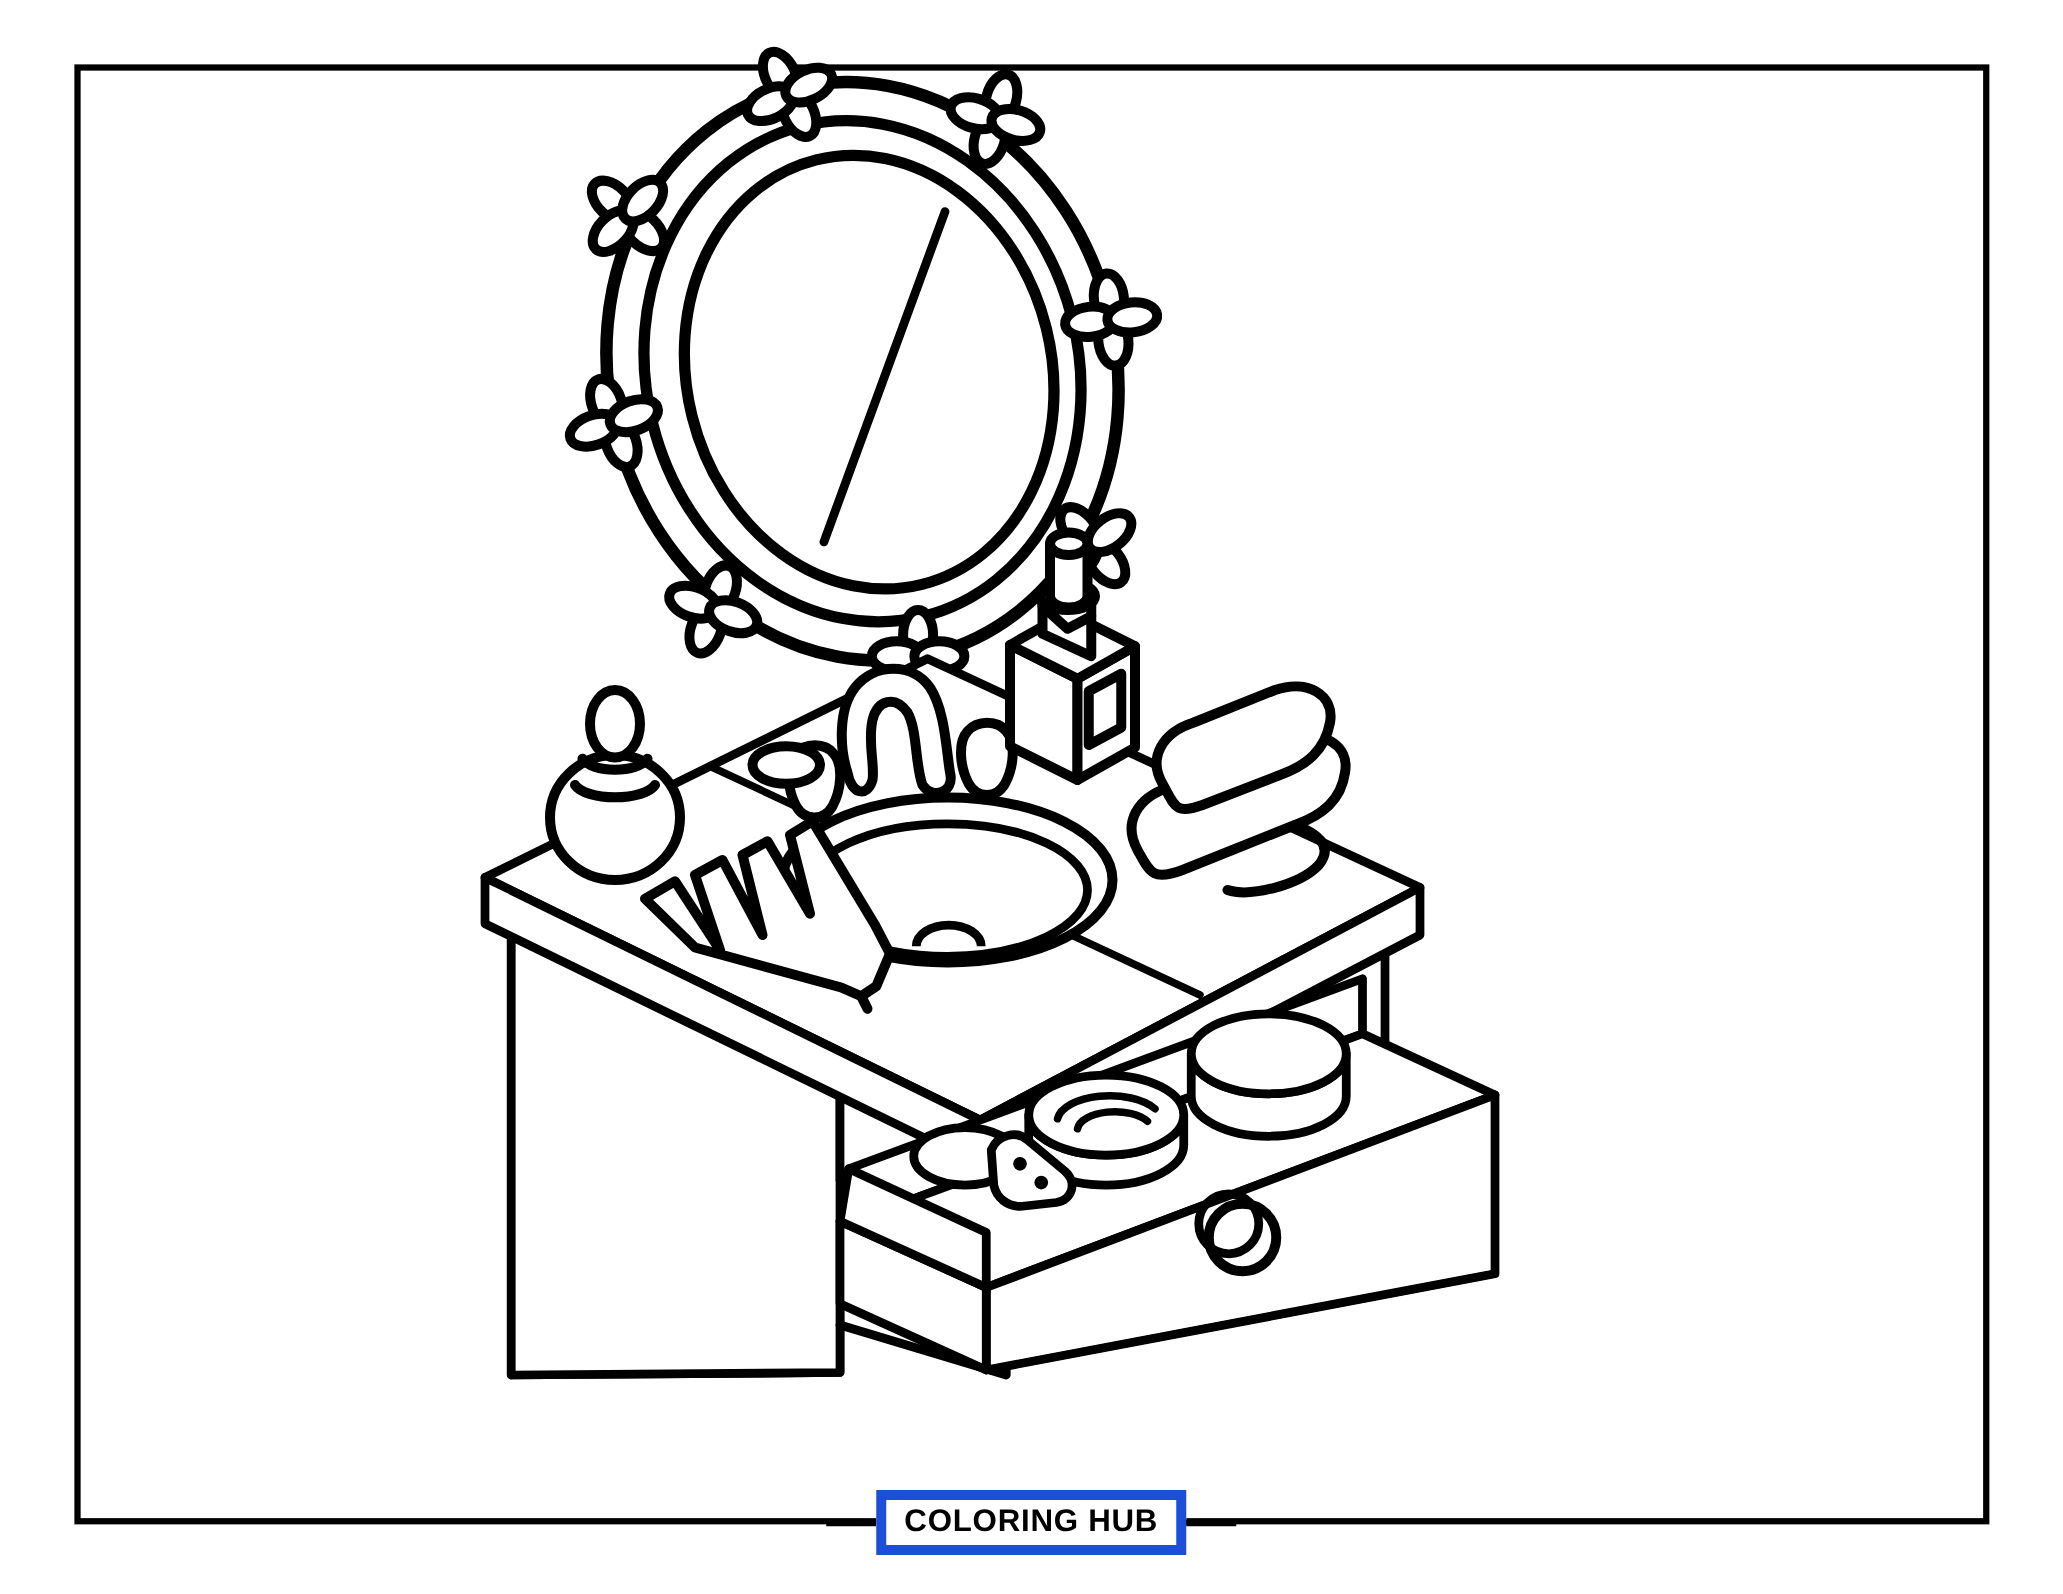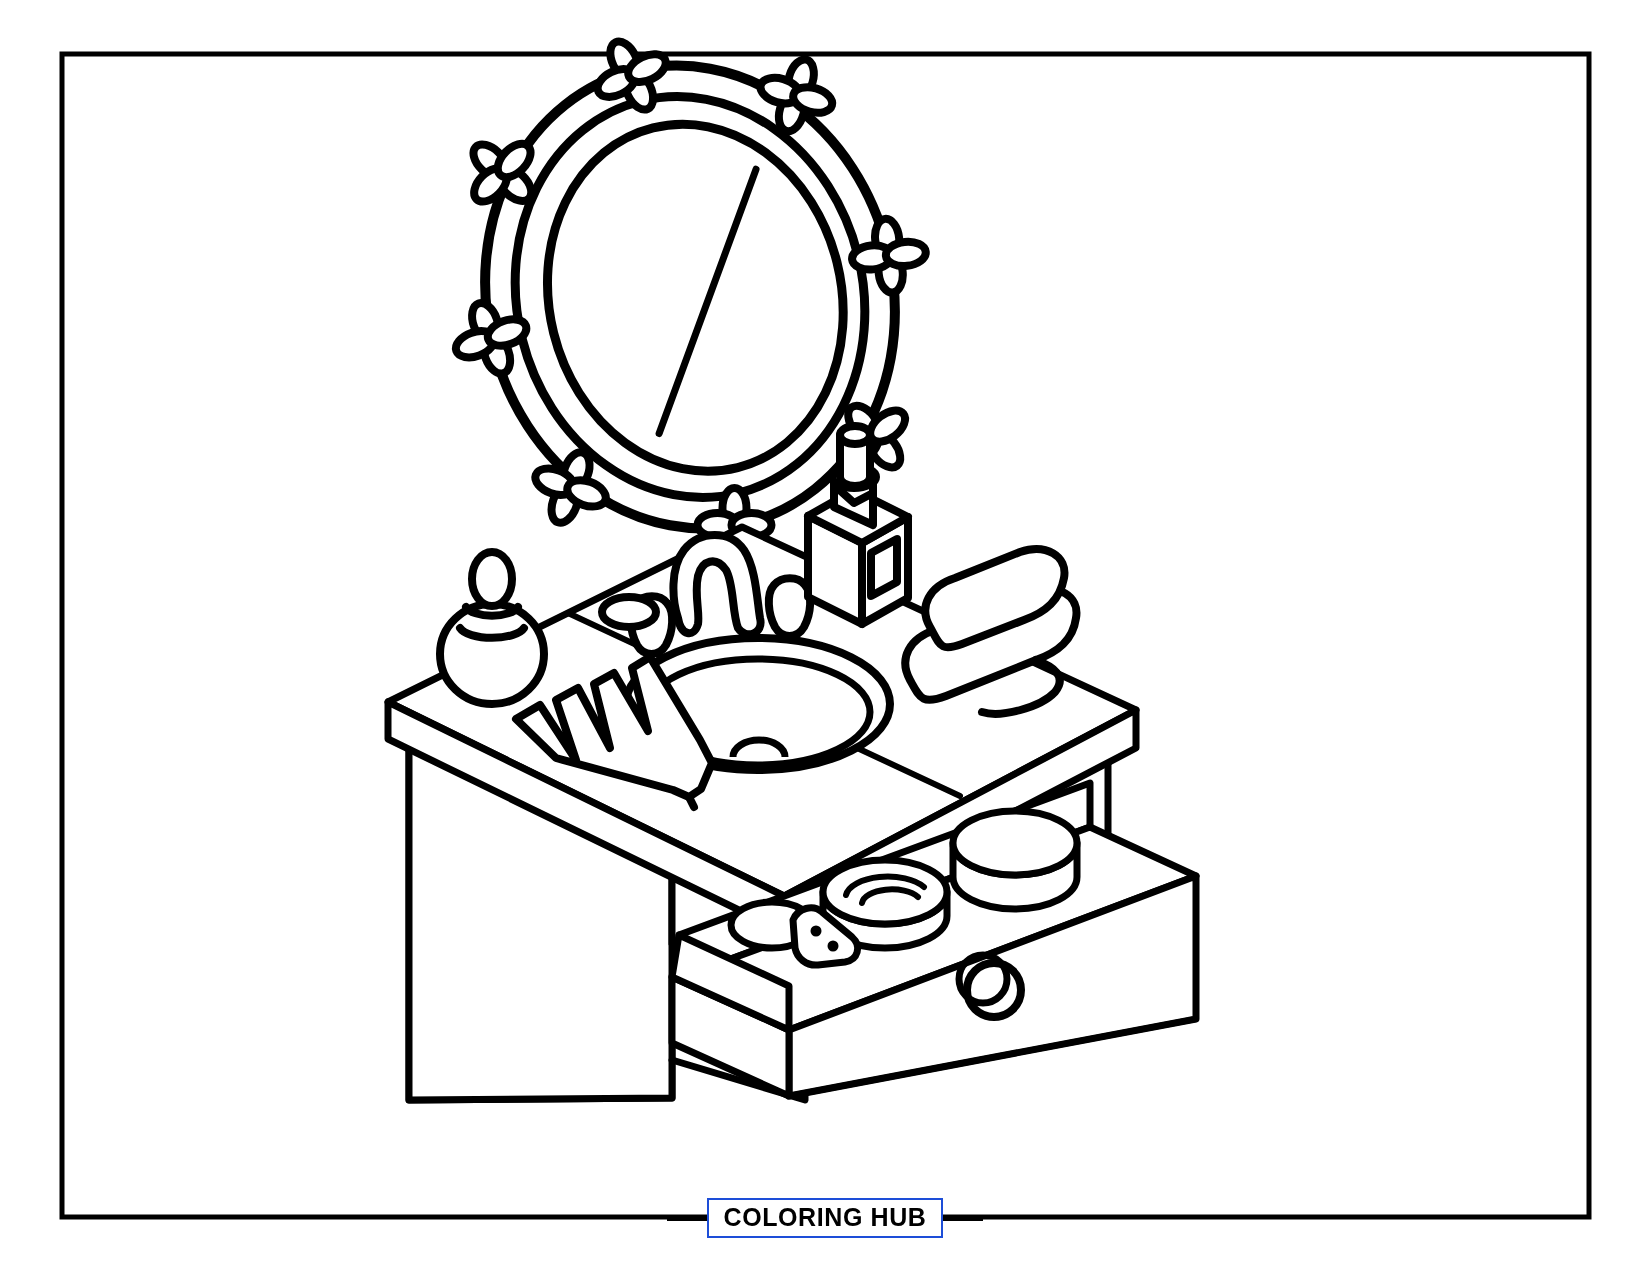--- a/index.html
+++ b/index.html
@@ -41,21 +41,21 @@
     pointer-events: none;
   }
   .logo-rule {
     flex: 0 0 auto;
     height: 5px;
     width: 40px;
     background: #000000;
   }
   .logo-box {
     flex: 0 0 auto;
-    border: 2px solid #1d4ed8;
+    border: 8px solid #1d4ed8;
     background: #ffffff;
     padding: 5px 14px 6px 14px;
     margin: 0 0px;
     display: flex;
     align-items: center;
     justify-content: center;
   }
   .logo-text {
     font-family: "Liberation Sans", sans-serif;
     font-weight: bold;

